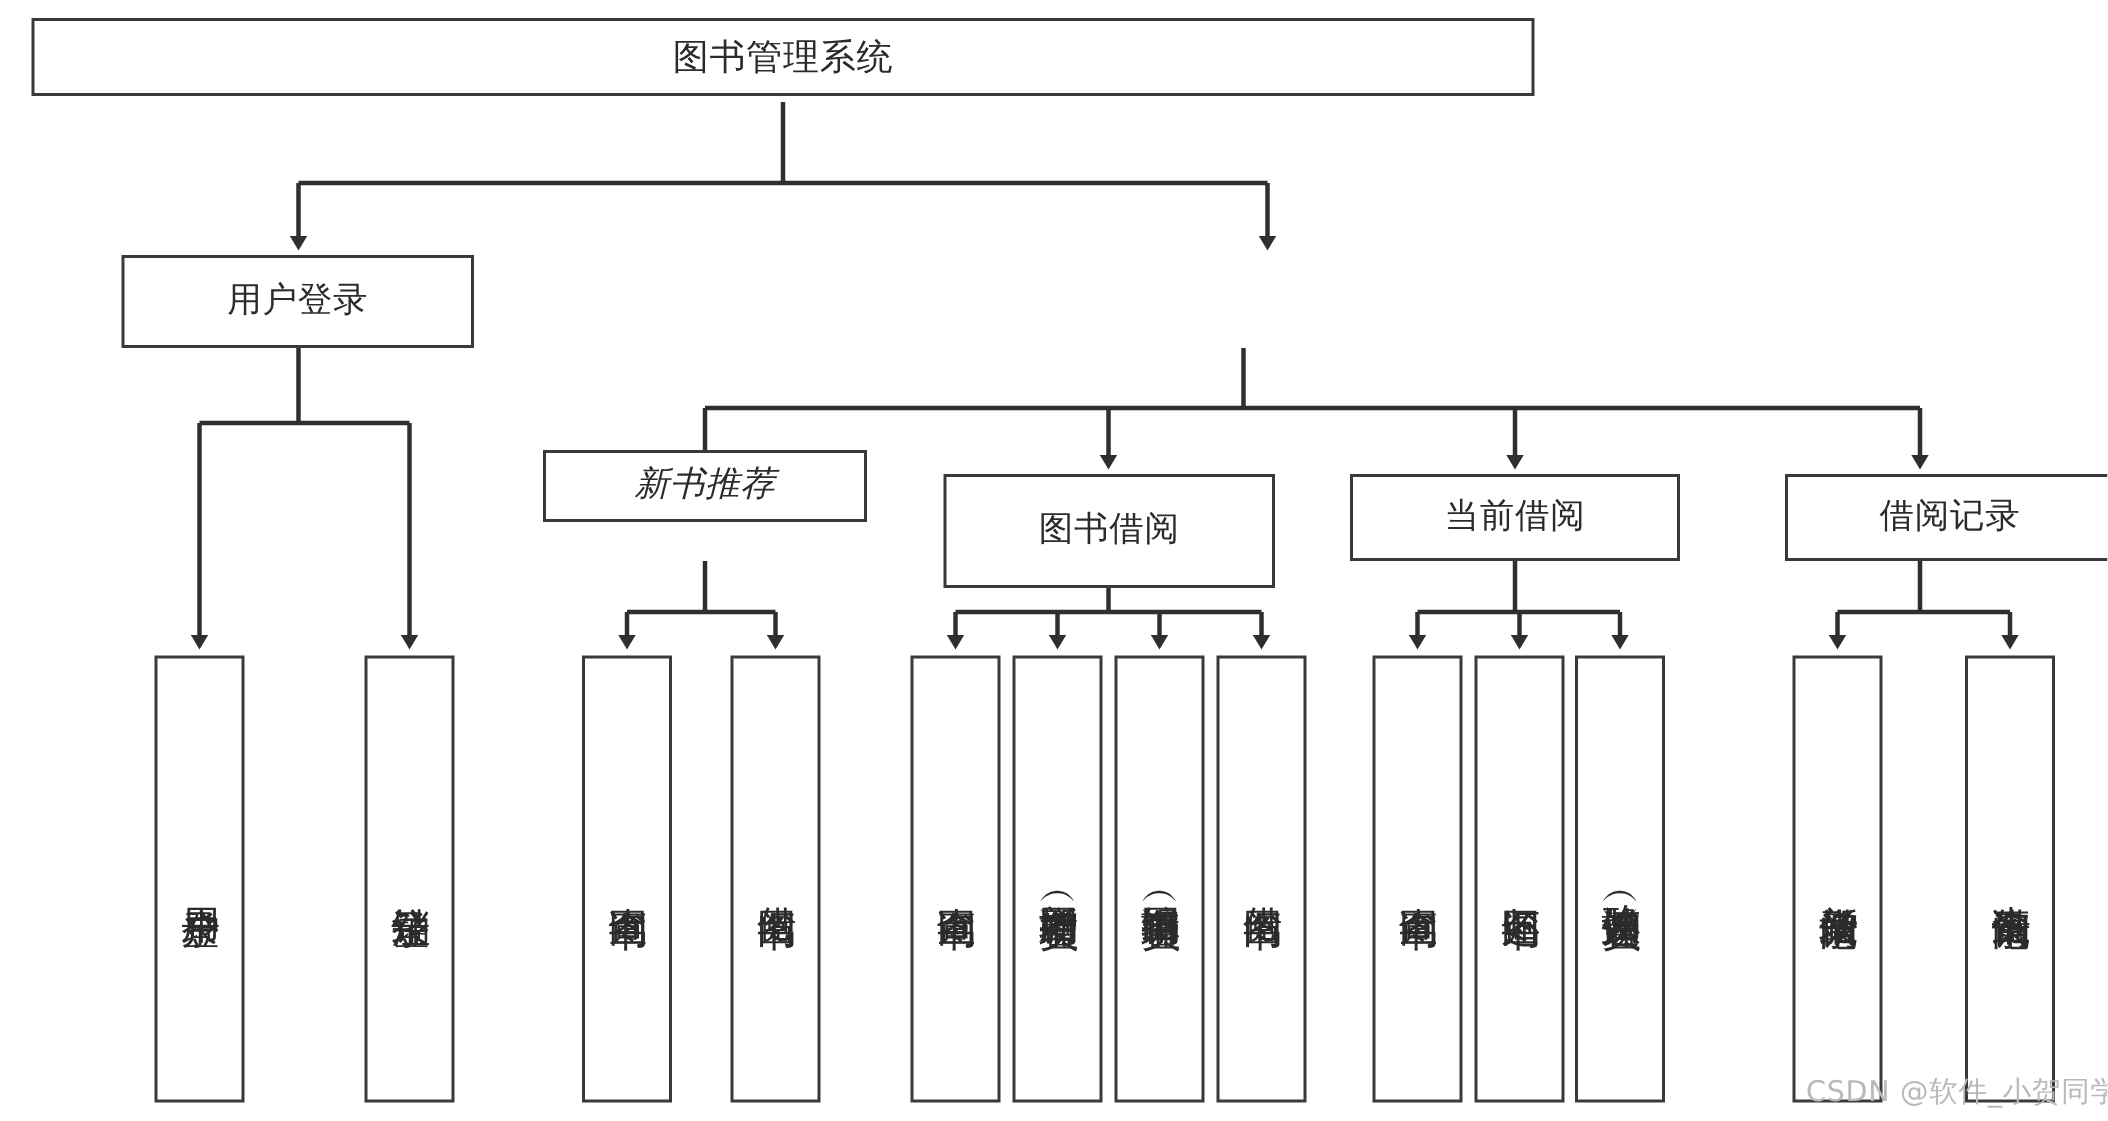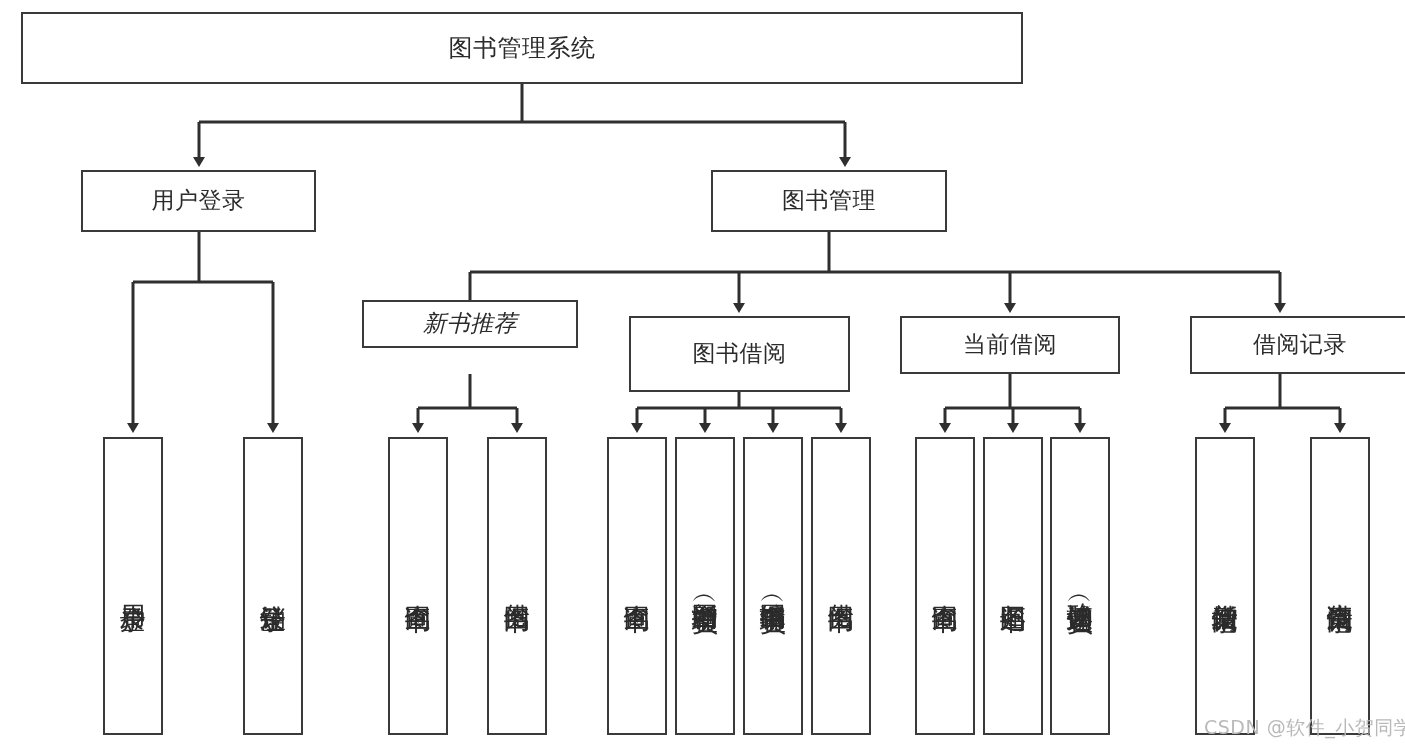--- a/index.html
+++ b/index.html
@@ -119,29 +119,26 @@
       <path d="M1013,408 L1013,424" marker-end="url(#arrow)"></path>
       <path d="M1080,408 L1080,424" marker-end="url(#arrow)"></path>
 
       <path d="M1280,374 L1280,408"></path>
       <path d="M1225,408 L1340,408"></path>
       <path d="M1225,408 L1225,424" marker-end="url(#arrow)"></path>
       <path d="M1340,408 L1340,424" marker-end="url(#arrow)"></path>
     </g>
   </svg>
 
-  <div class="node root horiz" style="left:21px; top:12px; width:1002px; height:72px;">
+  <div class="node root horiz" style="left:21px; top:12px; width:1002px; height:52px;">
     <span class="lbl">图书管理系统</span>
   </div>
 
   <div class="node horiz" style="left:81px; top:170px; width:235px; height:62px;">
     <span class="lbl">用户登录</span>
-  </div>
-  <div class="node horiz" style="left:711px; top:170px; width:236px; height:62px;">
-    <span class="lbl">图书管理</span>
   </div>
 
   <div class="node horiz" style="left:362px; top:300px; width:216px; height:48px;font-style:italic;">
     <span class="lbl">新书推荐</span>
   </div>
   <div class="node horiz" style="left:629px; top:316px; width:221px; height:76px;">
     <span class="lbl">图书借阅</span>
   </div>
   <div class="node horiz" style="left:900px; top:316px; width:220px; height:58px;">
     <span class="lbl">当前借阅</span>

